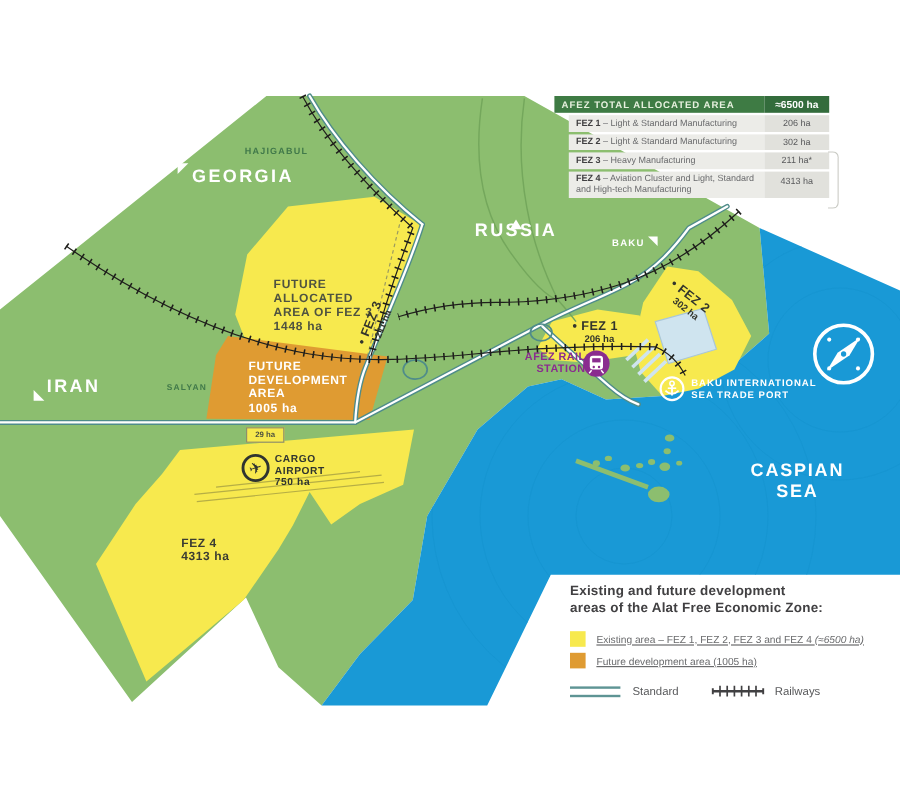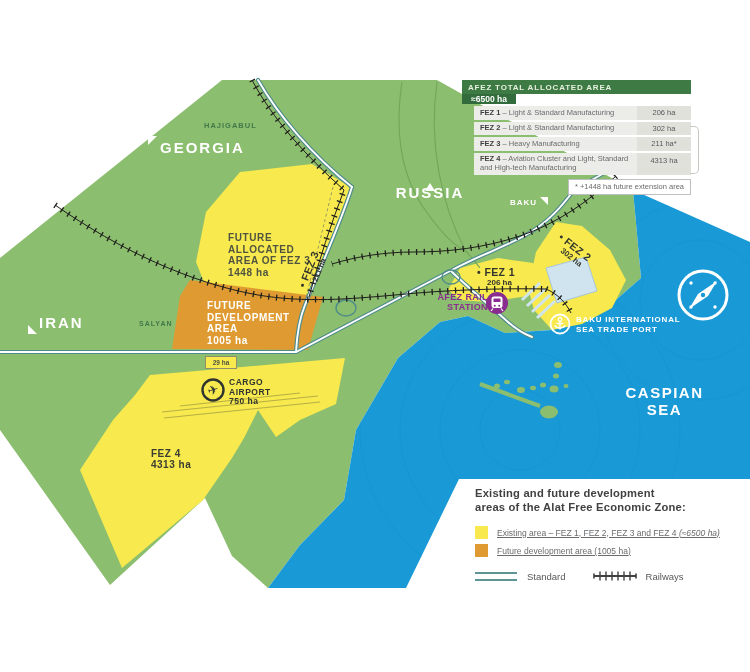--- a/index.html
+++ b/index.html
@@ -45,21 +45,21 @@
   #fez4-label{left:151px;top:448px;font-size:10px;line-height:11px;font-weight:bold;color:#3B3D32;letter-spacing:.5px;}
   #parcel-29{left:205px;top:356px;width:30px;height:11px;background:#F7E94E;border:1px solid #8F8F6A;
              font-size:6.5px;font-weight:bold;color:#4F5340;text-align:center;line-height:11px;}
   #cargo-airport{left:229px;top:378px;font-size:8.5px;line-height:9.5px;font-weight:bold;color:#2F3430;letter-spacing:.5px;}
   #rail-station{left:426px;top:292px;width:62px;text-align:right;font-size:9px;line-height:10px;
                 font-weight:bold;color:#8A2C8F;letter-spacing:.4px;}
   #sea-port{left:576px;top:315px;font-size:8px;line-height:9.5px;font-weight:bold;color:#fff;letter-spacing:.8px;}
 
   
   #afez-table{position:absolute;left:462px;top:80px;width:229px;}
-  .t-head{display:flex;flex-direction:column;}
+  .t-head{display:flex;}
   .t-head .cl{flex:1;background:#3E7B44;color:#E6F0DE;font-size:8px;font-weight:bold;
               letter-spacing:.8px;padding:2.5px 6px;}
   .t-head .cr{width:54px;background:#336C3C;color:#fff;font-size:8.5px;font-weight:bold;
               display:flex;align-items:center;justify-content:center;}
   .t-row{display:flex;margin-top:2px;}
   .t-row .cl{flex:1;background:#ECECE8;color:#6A6B6D;font-size:7.5px;line-height:8.5px;padding:2.5px 6px;margin-left:12px;}
   .t-row .cl strong{color:#414042;font-weight:bold;}
   .t-row .cr{width:54px;background:#E1E1DC;color:#58595B;font-size:7.5px;display:flex;
              align-items:center;justify-content:center;}
   .t-row.tall .cr{align-items:flex-start;padding-top:3px;}
@@ -286,23 +286,20 @@
     </div>
     <div class="t-row">
       <div class="cl"><strong>FEZ 3</strong> <span>– Heavy Manufacturing</span></div>
       <div class="cr">211 ha*</div>
     </div>
     <div class="t-row tall">
       <div class="cl"><strong>FEZ 4</strong> <span>– Aviation Cluster and Light, Standard and High-tech Manufacturing</span></div>
       <div class="cr">4313 ha</div>
     </div>
     <div class="fn-bracket"></div>
-    <div class="fn-row">
-      <div class="fn-box">* +1448 ha future extension area</div>
-    </div>
   </div>
 
   <div id="legend">
     <div class="lg-title">Existing and future development</div>
     <div class="lg-title">areas of the Alat Free Economic Zone:</div>
     <div class="lg-item first">
       <span class="sw yellow"></span>
       <span><span>Existing area – FEZ 1, FEZ 2, FEZ 3 and FEZ 4 </span><span class="lg-note">(≈6500 ha)</span></span>
     </div>
     <div class="lg-item">

